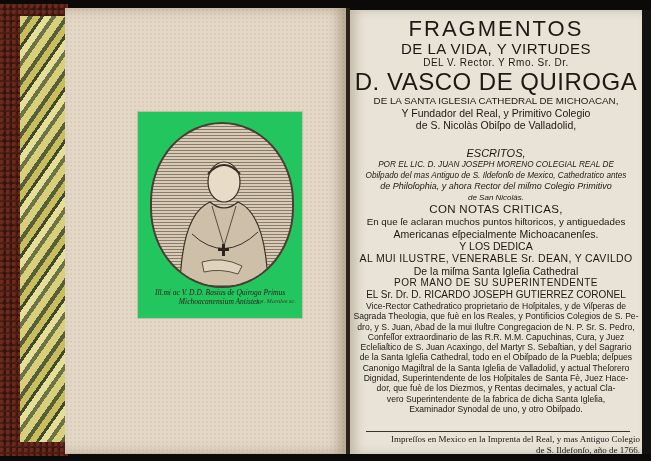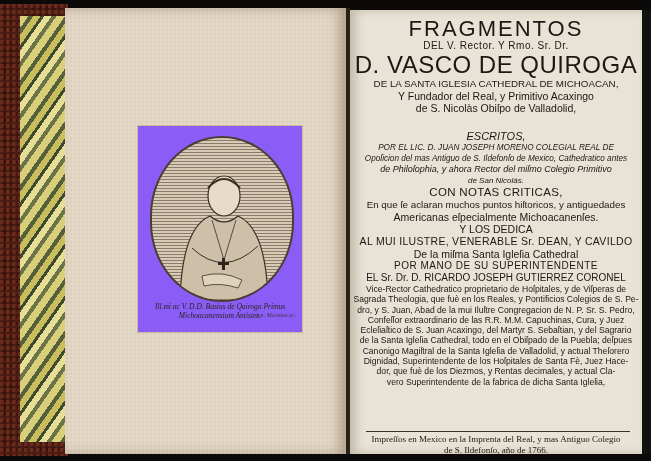--- a/index.html
+++ b/index.html
@@ -10,42 +10,42 @@
   .marble { position:absolute; left:20px; top:16px; width:46px; height:426px;
     background: repeating-linear-gradient(125deg, #d9cf7a 0 7px, #55603a 7px 11px, #c9bd5e 11px 17px, #3e4a2e 17px 20px, #e6dd96 20px 26px, #6b7446 26px 30px); }
   .left-page { position:absolute; left:65px; top:8px; width:282px; height:446px; background:#e3d8c6;
     background-image: radial-gradient(rgba(120,100,70,.08) 1px, transparent 1px); background-size:4px 4px;
     box-shadow: inset -8px 0 12px rgba(90,70,40,.35); }
   .gutter { position:absolute; left:346px; top:8px; width:4px; height:446px; background:#2a2218; }
   .right-page { position:absolute; left:350px; top:10px; width:292px; height:444px; background:#e8e3d6;
     box-shadow: inset 6px 0 10px rgba(90,70,40,.25); }
   .right-edge { position:absolute; left:642px; top:10px; width:9px; height:444px; background:#111; }
 
-  .plate { position:absolute; left:138px; top:126px; width:164px; height:206px; background:#8b5cf6;
+  .plate { position:absolute; left:138px; top:112px; width:164px; height:206px; background:#22c55e;
     box-shadow: 0 0 0 1px #c9b99e; }
   .plate .oval { position:absolute; left:12px; top:10px; width:140px; height:162px; border-radius:50%/48%;
     border:2px solid #4a3e33; background: repeating-linear-gradient(0deg, #8a7c6c 0 1px, #d8cab4 1px 3px); overflow:hidden; }
   .plate .figure { position:absolute; left:20px; top:20px; width:100px; height:142px; }
   .plate .cap { position:absolute; left:4px; right:4px; top:176px; font-family:"Liberation Serif", serif; font-style:italic; font-size:7.5px; line-height:9px; color:#2d241b; text-align:center; }
   .plate .sig { position:absolute; right:6px; top:186px; font-style:italic; font-size:5px; color:#3a3128; }
 
   .tp { position:absolute; left:352px; top:18px; width:288px; text-align:center; color:#1d1813; font-family:Liberation Sans, sans-serif; }
   .tp div { white-space:nowrap; }
   .l-title { font-size:22px; letter-spacing:2px; line-height:22px; }
   .l-sub { font-size:15px; line-height:17px; letter-spacing:.5px; }
   .l-small { font-size:10px; line-height:12px; letter-spacing:.5px; }
   .l-name { font-size:24px; line-height:26px; letter-spacing:.5px; }
   .l-mid { font-size:12.5px; line-height:14px; }
   .l-it { font-size:11px; line-height:12px; font-style:italic;margin-top:16px; }
   .l-itsm { font-size:9px; line-height:11px; font-style:italic; }
   .l-norm { font-size:10.5px; line-height:12px; }
   .l-caps { font-size:11.5px; line-height:13px; letter-spacing:.3px; }
   .l-body { font-size:8.6px; line-height:10.3px; }
   .rule { position:absolute; left:366px; top:431px; width:264px; border-top:1px solid #3a3128; }
-  .imprint { position:absolute; left:352px; top:434px; width:288px; text-align:center; font-family:"Liberation Serif", serif; font-size:9px; line-height:10.5px; color:#1d1813; }
+  .imprint { position:absolute; left:352px; top:434px; width:288px; text-align:right; font-family:"Liberation Serif", serif; font-size:9px; line-height:10.5px; color:#1d1813; }
 </style>
 </head>
 <body>
 
 <div class="binding"></div>
 <div class="marble"></div>
 
 <div class="left-page"></div>
 <div class="plate">
   <div class="oval">
@@ -66,47 +66,49 @@
   </div>
   <div class="sig">Jos. Morales sc.</div>
 </div>
 
 <div class="gutter"></div>
 <div class="right-page"></div>
 <div class="right-edge"></div>
 
 <div class="tp">
   <div class="l-title">FRAGMENTOS</div>
+  <div class="l-sub">DE LA VIDA, Y VIRTUDES</div>
   <div class="l-small">DEL V. Rector. Y Rmo. Sr. Dr.</div>
   <div class="l-name">D. VASCO DE QUIROGA</div>
   <div class="l-norm" style="font-size:9.8px">DE LA SANTA IGLESIA CATHEDRAL DE MICHOACAN,</div>
-  <div class="l-norm">Y Fundador del Real, y Primitivo Acaxingo</div>
+  <div class="l-norm">Y Fundador del Real, y Primitivo Colegio</div>
   <div class="l-norm">de S. Nicolàs Obiſpo de Valladolid,</div>
   <div class="l-it">ESCRITOS,</div>
   <div class="l-itsm" style="font-size:8.2px">POR EL LIC. D. JUAN JOSEPH MORENO COLEGIAL REAL DE</div>
-  <div class="l-itsm" style="font-size:8.2px">Opoſicion del mas Antiguo de S. Ildefonſo de Mexico, Cathedratico antes</div>
+  <div class="l-itsm" style="font-size:8.2px">Obiſpado del mas Antiguo de S. Ildefonſo de Mexico, Cathedratico antes</div>
   <div class="l-itsm">de Philoſophia, y ahora Rector del miſmo Colegio Primitivo</div>
   <div class="l-itsm" style="font-size:8px">de San Nicolàs.</div>
   <div class="l-caps">CON NOTAS CRITICAS,</div>
   <div class="l-norm" style="font-size:9.8px">En que ſe aclaran muchos puntos hiſtoricos, y antiguedades</div>
   <div class="l-norm">Americanas eſpecialmente Michoacanenſes.</div>
   <div class="l-norm">Y LOS DEDICA</div>
   <div class="l-caps" style="font-size:10.5px">AL MUI ILUSTRE, VENERABLE Sr. DEAN, Y CAVILDO</div>
   <div class="l-norm">De la miſma Santa Igleſia Cathedral</div>
   <div class="l-small">POR MANO DE SU SUPERINTENDENTE</div>
   <div class="l-norm" style="font-size:10px">EL Sr. Dr. D. RICARDO JOSEPH GUTIERREZ CORONEL</div>
   <div class="l-body">Vice-Rector Cathedratico proprietario de Hoſpitales, y de Viſperas de</div>
   <div class="l-body">Sagrada Theologia, que fuè en los Reales, y Pontificios Colegios de S. Pe-</div>
   <div class="l-body">dro, y S. Juan, Abad de la mui Iluſtre Congregacion de N. P. Sr. S. Pedro,</div>
   <div class="l-body">Confeſſor extraordinario de las R.R. M.M. Capuchinas, Cura, y Juez</div>
   <div class="l-body">Ecleſiaſtico de S. Juan Acaxingo, del Martyr S. Sebaſtian, y del Sagrario</div>
   <div class="l-body">de la Santa Igleſia Cathedral, todo en el Obiſpado de la Puebla; deſpues</div>
   <div class="l-body">Canonigo Magiſtral de la Santa Igleſia de Valladolid, y actual Theſorero</div>
   <div class="l-body">Dignidad, Superintendente de los Hoſpitales de Santa Fè, Juez Hace-</div>
   <div class="l-body">dor, que fuè de los Diezmos, y Rentas decimales, y actual Cla-</div>
   <div class="l-body">vero Superintendente de la fabrica de dicha Santa Igleſia,</div>
+  <div class="l-body">Examinador Synodal de uno, y otro Obiſpado.</div>
 </div>
 
 <div class="rule"></div>
 <div class="imprint">
   <div>Impreſſos en Mexico en la Imprenta del Real, y mas Antiguo Colegio</div>
   <div>de S. Ildefonſo, año de 1766.</div>
 </div>
 
 </body></html>

